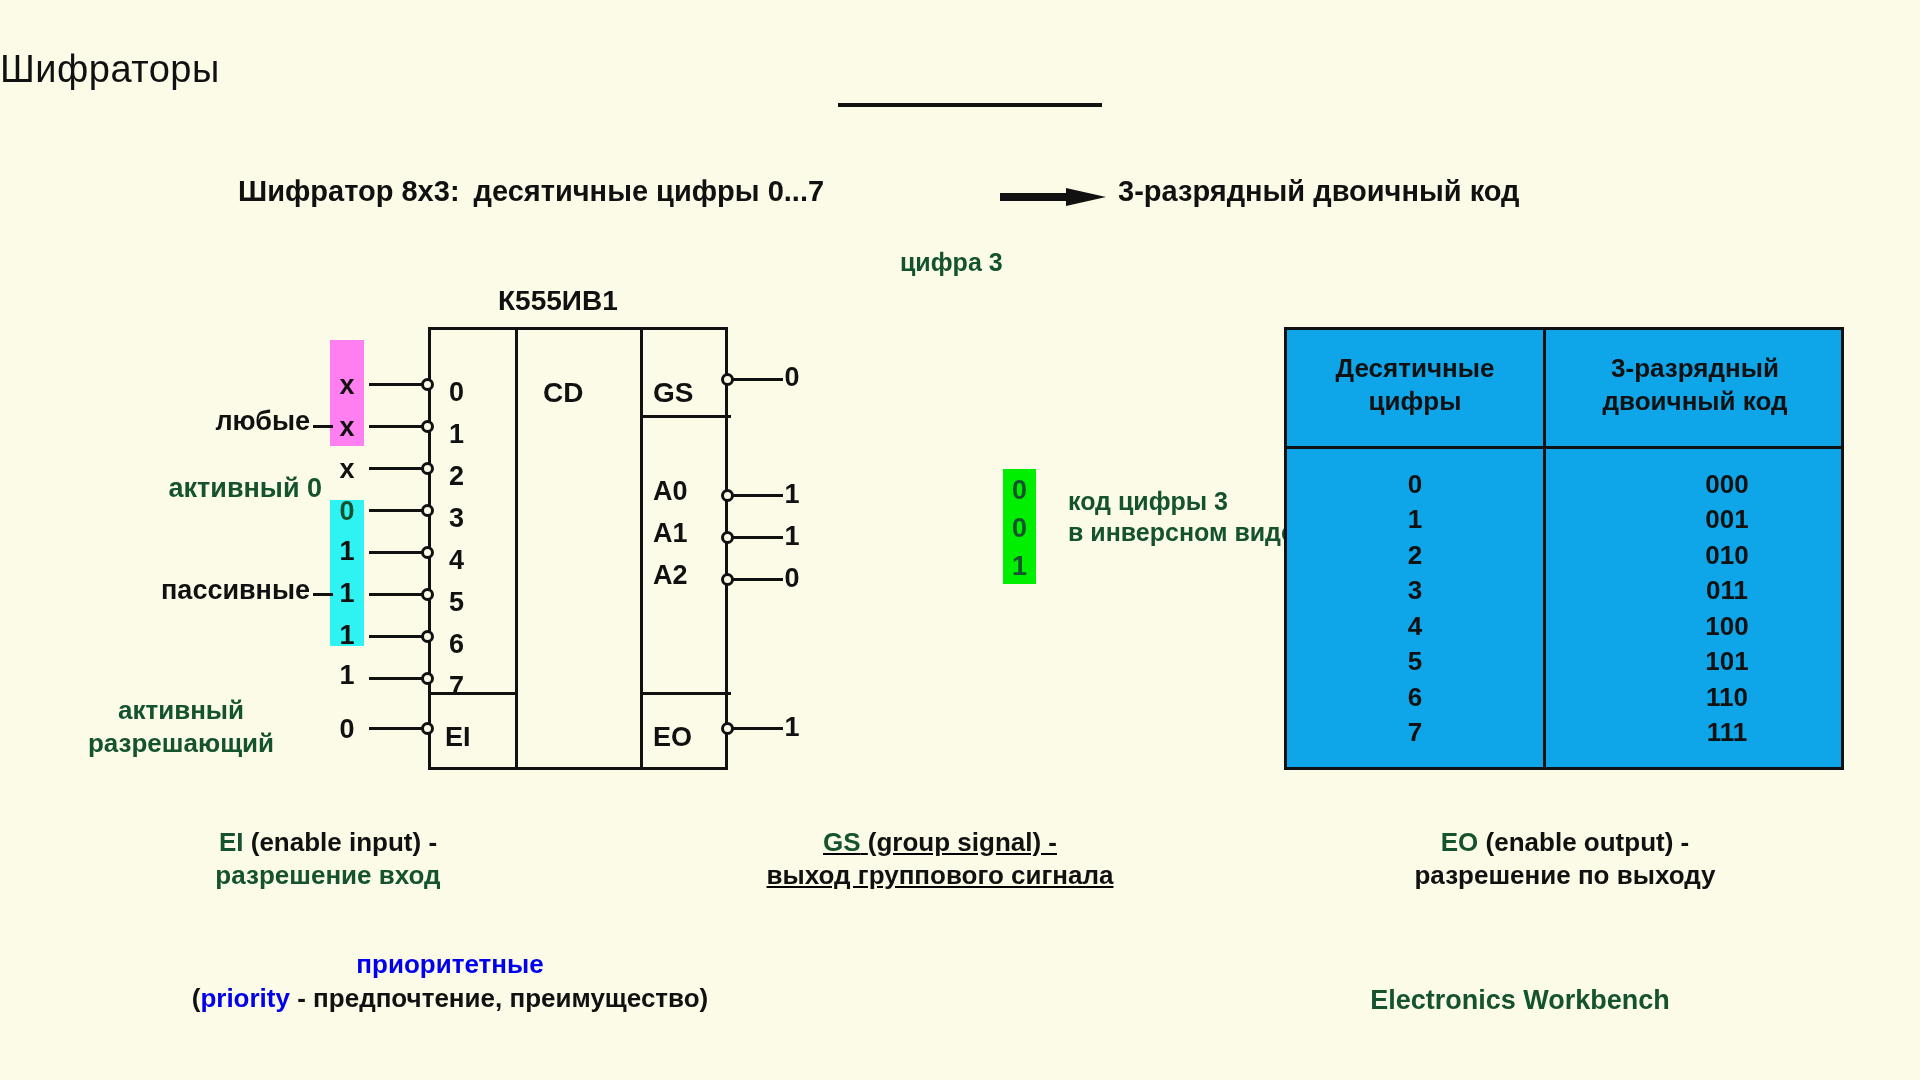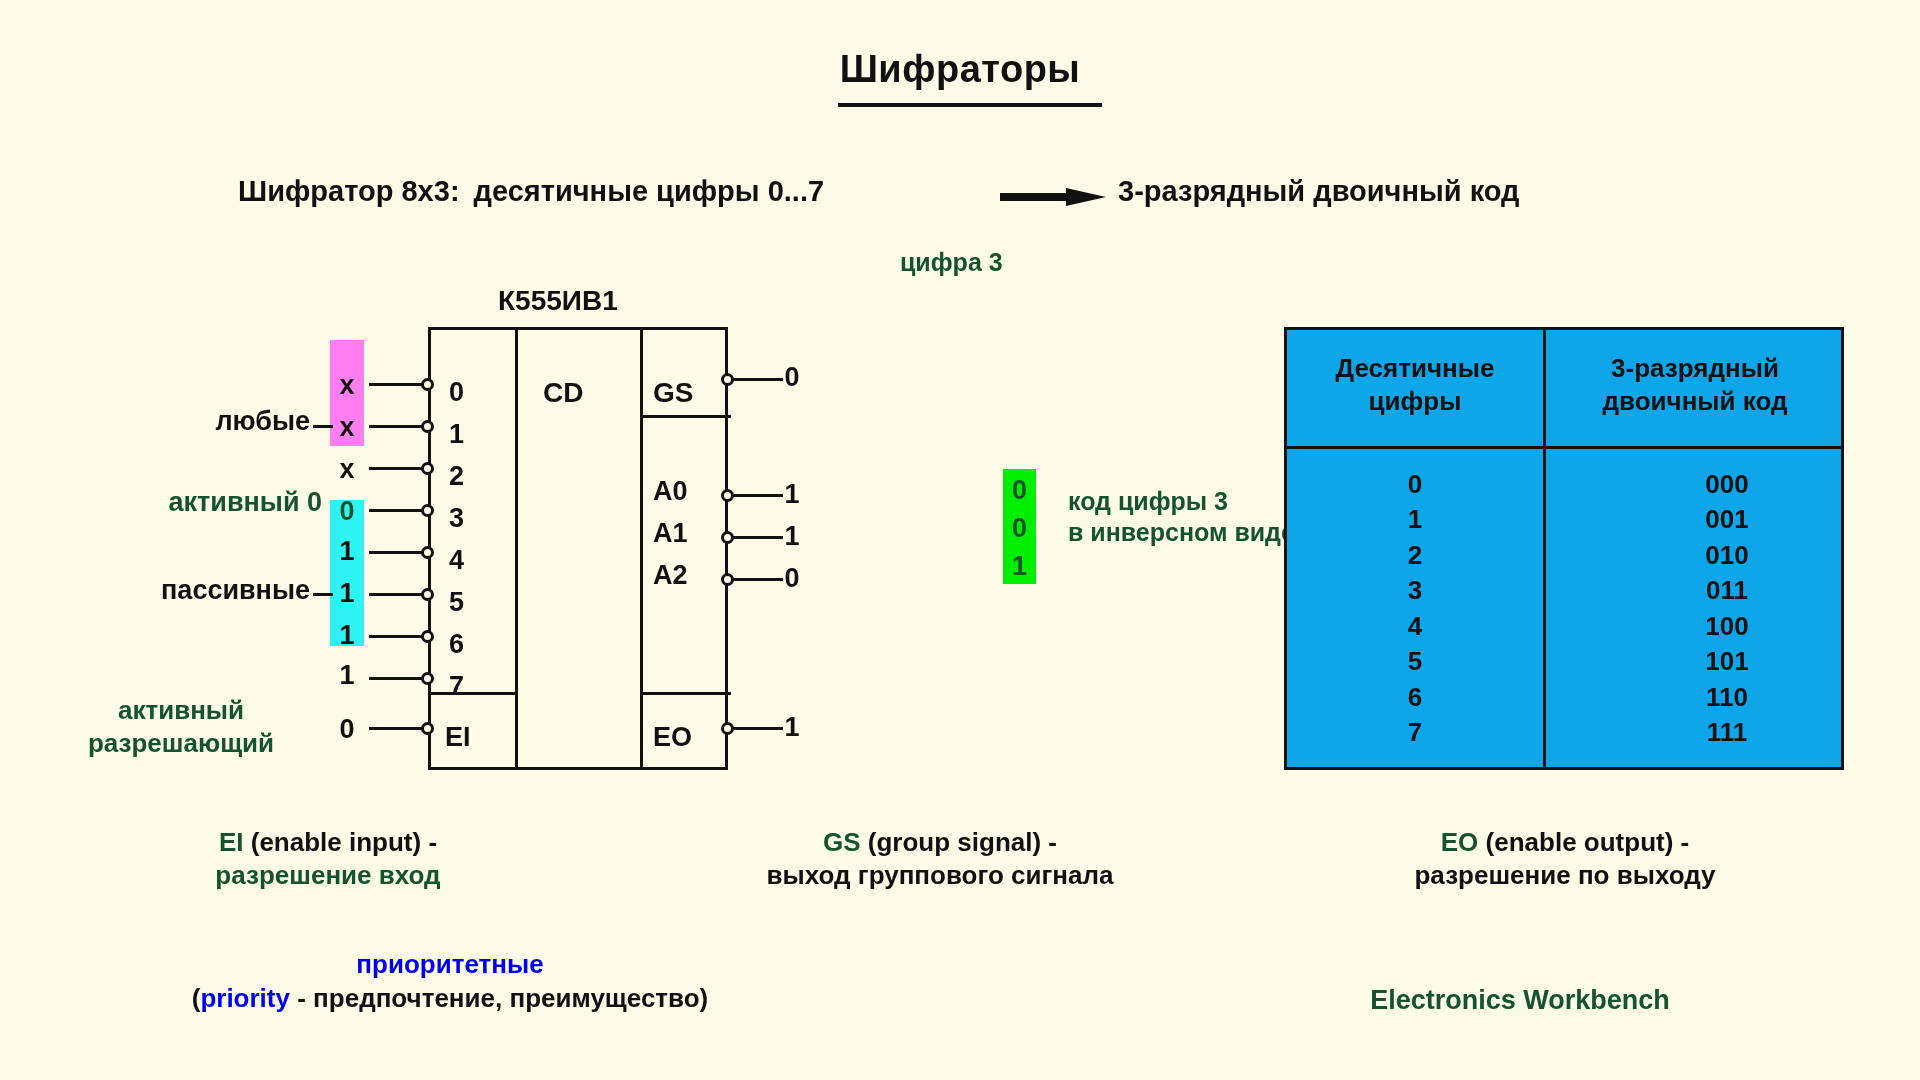--- a/index.html
+++ b/index.html
@@ -16,22 +16,21 @@
     overflow: hidden;
   }
   .abs { position: absolute; }
   .red   { color: #14532d; }
   .blue  { color: #0000ee; }
   .black { color: #111111; }
 
   
   #title {
     left: 0; top: 48px; width: 1920px;
-    text-align: center;
-    font-size: 38px; font-weight: bold; color: #111;
+    font-size: 38px; font-weight: normal; color: #111;
     letter-spacing: 0.5px;
   }
   #title-underline {
     left: 838px; top: 103px; width: 264px; height: 4px;
     background: #111;
   }
 
   
   #subtitle {
     left: 238px; top: 175px;
@@ -146,21 +145,21 @@
     font-size: 26px; font-weight: bold; color: #111;
     text-align: center; line-height: 1.365;
   }
 
   
   .legend {
     font-size: 26px; font-weight: bold; line-height: 1.28;
     text-align: center; white-space: nowrap;
   }
   #legend-ei { left: 108px;  top: 826px; width: 440px; }
-  #legend-gs { left: 700px;  top: 826px; width: 480px; }
+  #legend-gs { left: 700px;  top: 826px; width: 480px; text-decoration: underline; }
   #legend-eo { left: 1330px; top: 826px; width: 470px; }
 
   #prio {
     left: 110px; top: 948px; width: 680px;
     font-size: 26px; font-weight: bold; line-height: 1.3;
     text-align: center; white-space: nowrap;
   }
   #ewb {
     left: 1290px; top: 985px; width: 460px;
     font-size: 27px; font-weight: bold;
@@ -249,21 +248,21 @@
   <div class="abs valbox black" style="left:330px; top:538px; width:34px;">1</div>
   <div class="abs valbox black" style="left:330px; top:580px; width:34px;">1</div>
   <div class="abs valbox black" style="left:330px; top:622px; width:34px;">1</div>
   <div class="abs valbox black" style="left:330px; top:662px; width:34px;">1</div>
 
   <div class="abs valbox black" style="left:330px; top:716px; width:34px;">0</div>
 
   <div class="abs left-annot black" style="left:60px; top:406px; width:250px;">любые</div>
   <div class="abs lead" style="left:313px; top:425px; width:20px;"></div>
 
-  <div class="abs left-annot red" style="left:50px; top:487px; width:272px;">
+  <div class="abs left-annot red" style="left:50px; top:473px; width:272px;">
     <span>активный 0</span>
   </div>
 
   <div class="abs left-annot black" style="left:40px; top:575px; width:270px;">пассивные</div>
   <div class="abs lead" style="left:313px; top:593px; width:20px;"></div>
 
   <div class="abs red" style="left:45px; top:694px; width:272px; font-size:26px; font-weight:bold; line-height:1.28; text-align:center; white-space:nowrap;">
     <div>активный</div>
     <div>разрешающий</div>
   </div>

